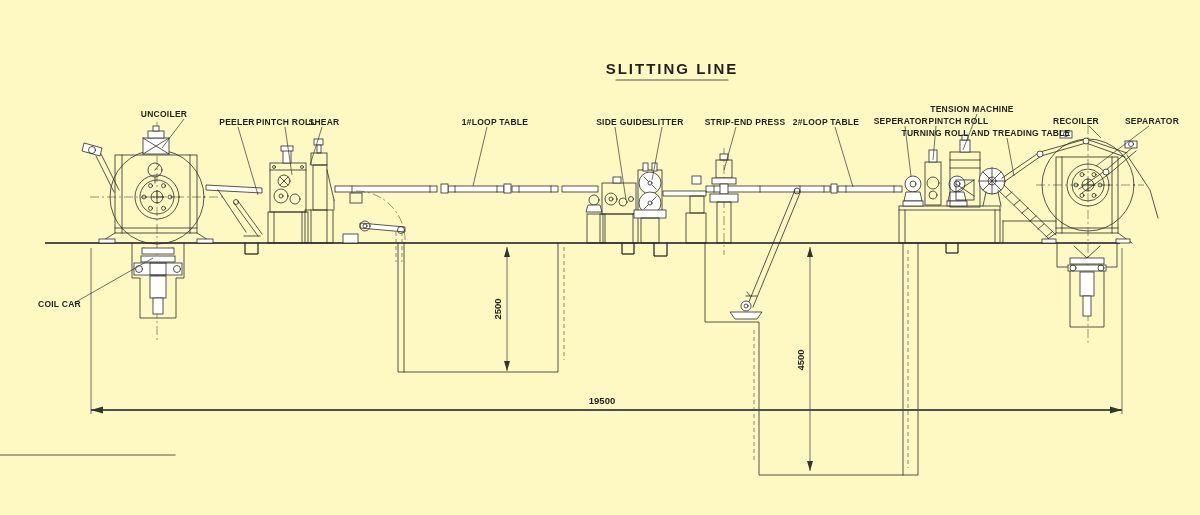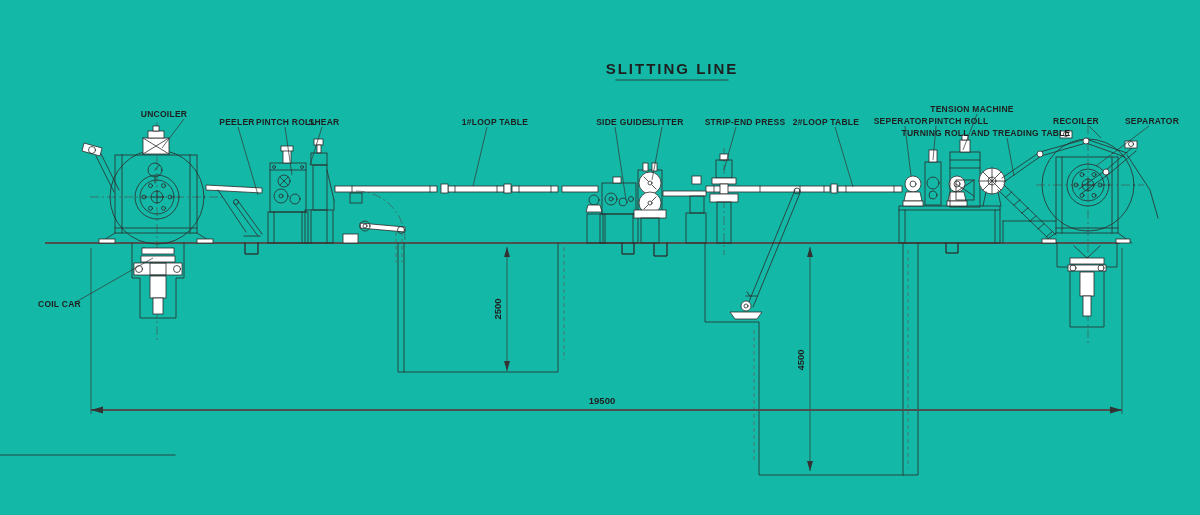--- a/index.html
+++ b/index.html
@@ -1,16 +1,16 @@
 <!DOCTYPE html>
 <html><head>
 <meta charset="utf-8">
 <style>
   html,body{margin:0;padding:0;background:#ffffff;}
-  #stage{position:relative;width:1200px;height:515px;background:#14b8a6;overflow:hidden;}
+  #stage{position:relative;width:1200px;height:515px;background:#fef9c3;overflow:hidden;}
   svg{position:absolute;left:0;top:0;}
   text{font-family:"Liberation Sans",sans-serif;fill:#1f1f1f;}
   .lbl{font-size:8.5px;font-weight:700;letter-spacing:.25px;}
   .dimtxt{font-size:9.5px;font-weight:700;}
   .ttl{font-size:15px;font-weight:700;letter-spacing:2px;}
   .ln{stroke:#2b2b2b;stroke-width:.8;fill:none;stroke-linecap:square;}
   .fl{stroke:#2b2b2b;stroke-width:.8;fill:#ffffff;}
   .thk{stroke:#4f4f4f;stroke-width:2.2;fill:none;}
   .cl{stroke:#4a4a4a;stroke-width:.6;fill:none;stroke-dasharray:9 3 2 3;}
   .hid{stroke:#5a5a5a;stroke-width:.7;fill:none;stroke-dasharray:4 3;}

